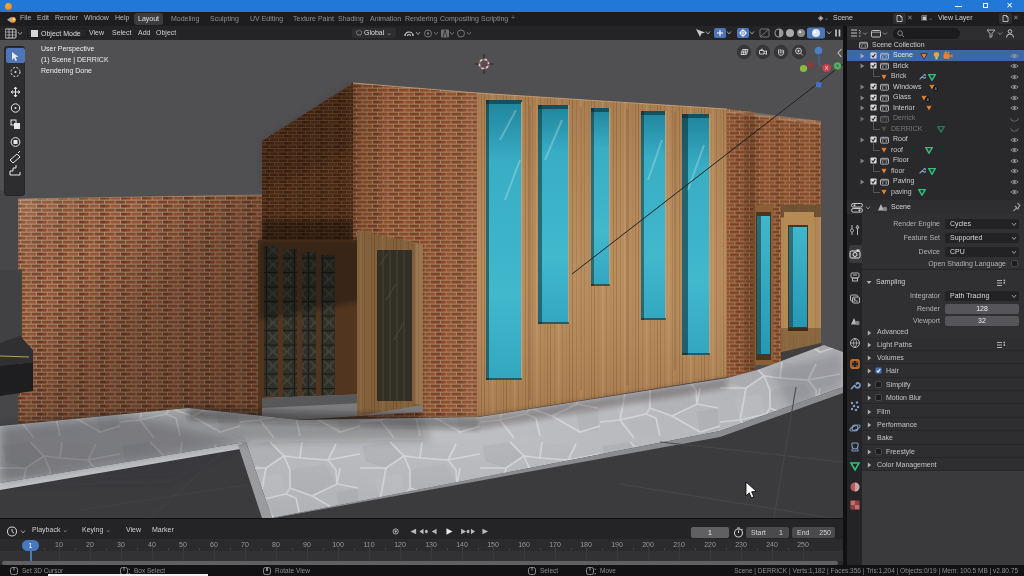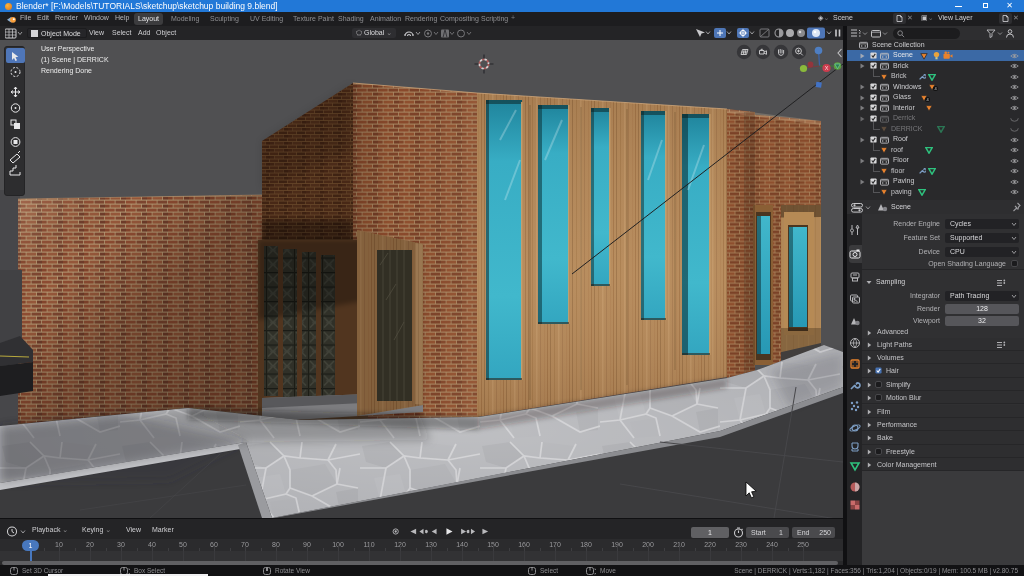--- a/index.html
+++ b/index.html
@@ -32,21 +32,20 @@
   
   #statusbar{left:0;top:565px;width:1024px;height:11px;background:#121214;color:#8e8e91;font-size:6.5px;}
   .wm{position:absolute;color:rgba(0,0,0,0.22);font-weight:bold;letter-spacing:1px;}
 </style>
 </head>
 <body>
 <div id="root">
 
   <div id="titlebar" class="abs">
     <div style="position:absolute;left:5px;top:3px;width:7px;height:7px;border-radius:4px;background:radial-gradient(circle at 35% 35%,#ffb43c,#d8731c);"></div>
-    <div class="t">Blender* [F:\Models\TUTORIALS\sketchup\sketchup building 9.blend]</div>
     <div style="position:absolute;right:62px;top:6px;width:7px;height:1px;background:#fff;"></div>
     <div style="position:absolute;right:36px;top:3px;width:5px;height:5px;border:1px solid #fff;"></div>
     <div style="position:absolute;right:11px;top:2px;color:#fff;font-size:8px;line-height:8px;">✕</div>
   </div>
 
   <div id="topbar" class="abs">
     <svg class="abs" style="left:7px;top:4px" width="10" height="8" viewBox="0 0 10 8">
         <path d="M0 3.8 L4.5 0.8 L4.5 6.8 Z" fill="#9ec3e8" opacity="0.9"></path>
         <circle cx="6" cy="3.8" r="2.9" fill="#f89f3c"></circle>
         <circle cx="6.8" cy="3.2" r="1" fill="#fff"></circle>

